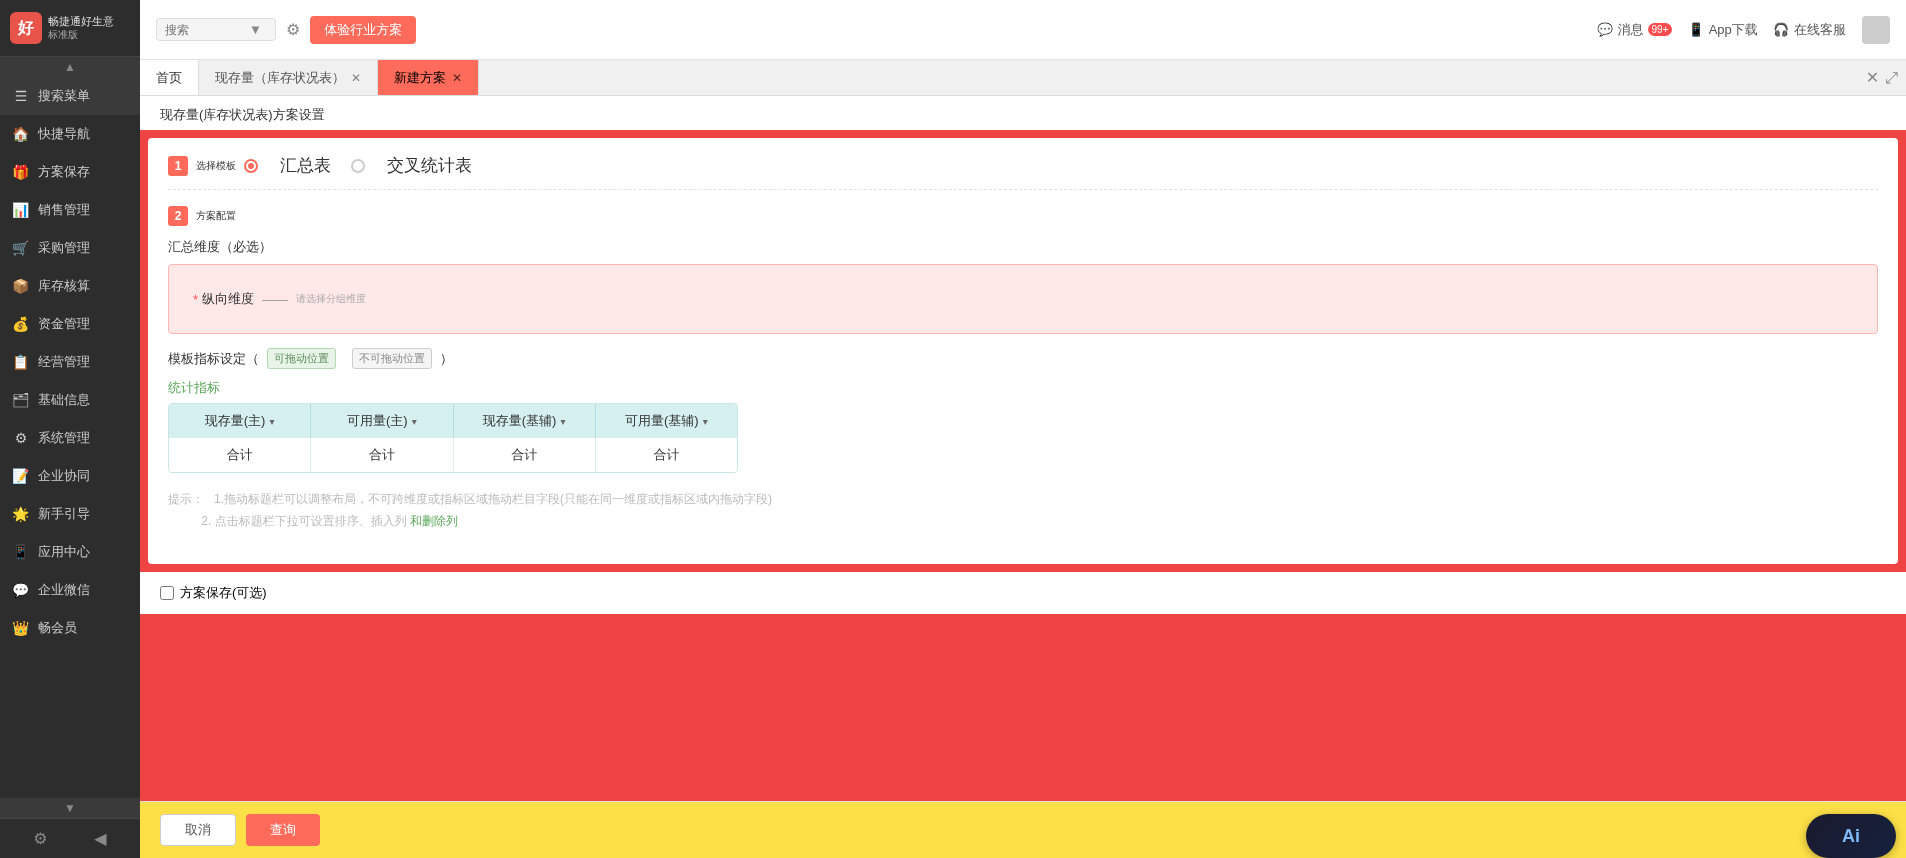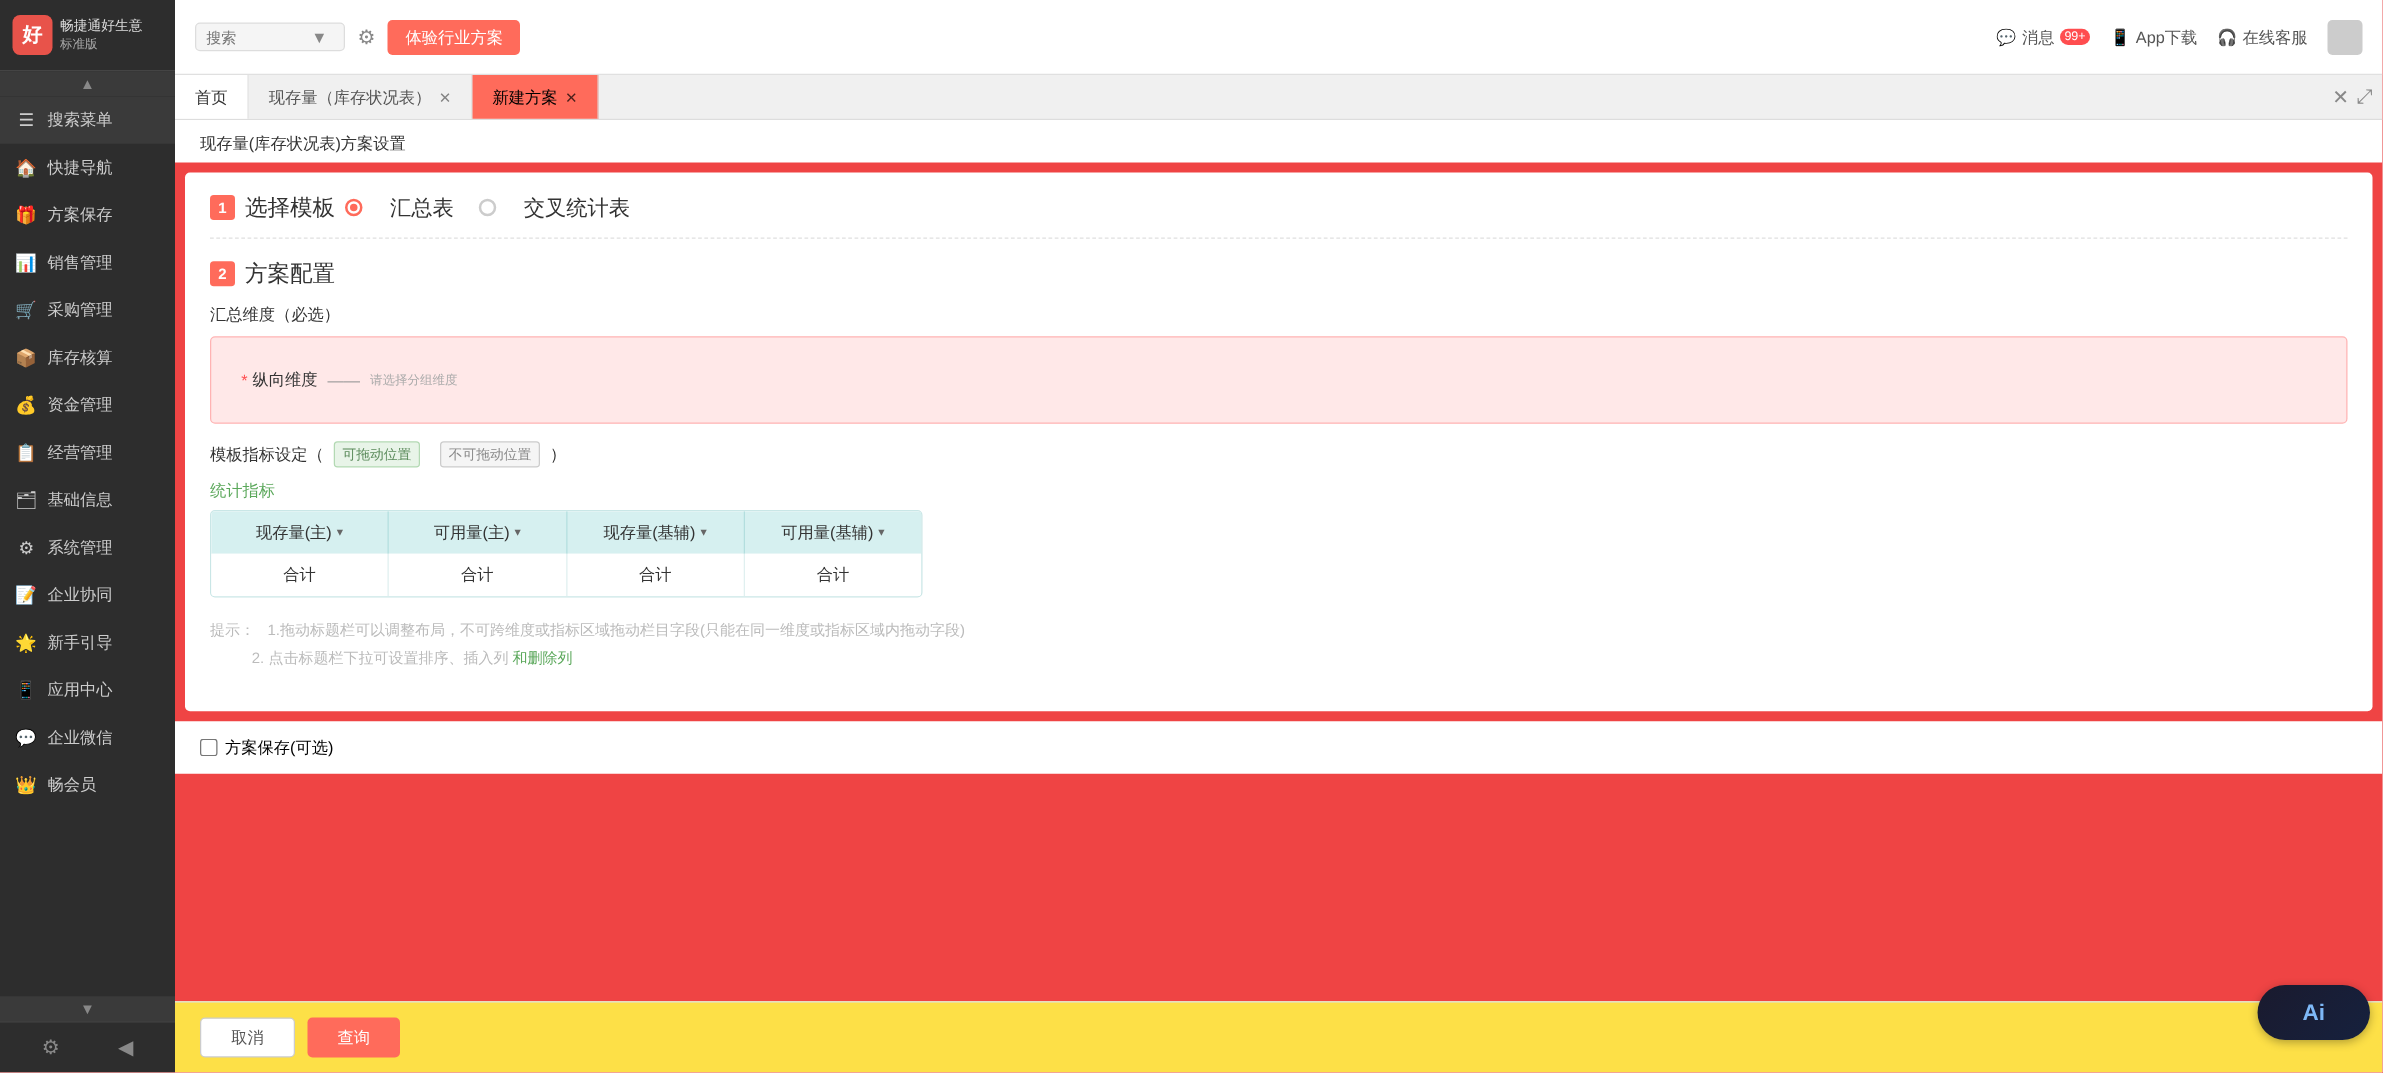--- a/index.html
+++ b/index.html
@@ -266,21 +266,21 @@
       color: white;
       border-radius: 3px;
       display: flex;
       align-items: center;
       justify-content: center;
       font-size: 12px;
       font-weight: bold;
       flex-shrink: 0;
     }
     .step-title {
-      font-size: 18px;
+      font-size: 10px;
       color: #333;
       font-weight: 500;
     }
 
     
     .radio-group {
       display: flex;
       align-items: center;
       gap: 20px;
     }
@@ -474,21 +474,21 @@
       border-radius: 4px;
       padding: 6px 24px;
       font-size: 13px;
       cursor: pointer;
       color: white;
     }
 
     
     .ai-bubble {
       position: fixed;
-      bottom: 26px;
+      bottom: 0;
       right: 10px;
       width: 90px;
       height: 44px;
       background: linear-gradient(135deg, #1a1a2e, #16213e);
       border-radius: 22px;
       display: flex;
       align-items: center;
       justify-content: center;
       color: #7eb8f7;
       font-size: 18px;

